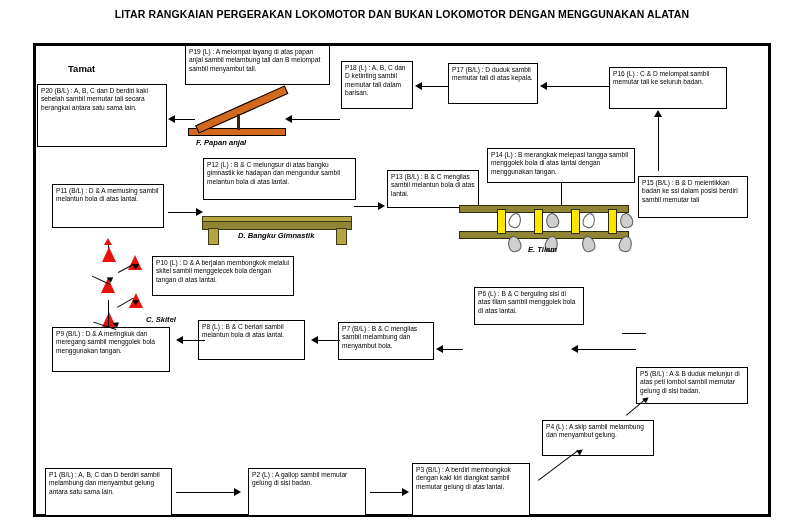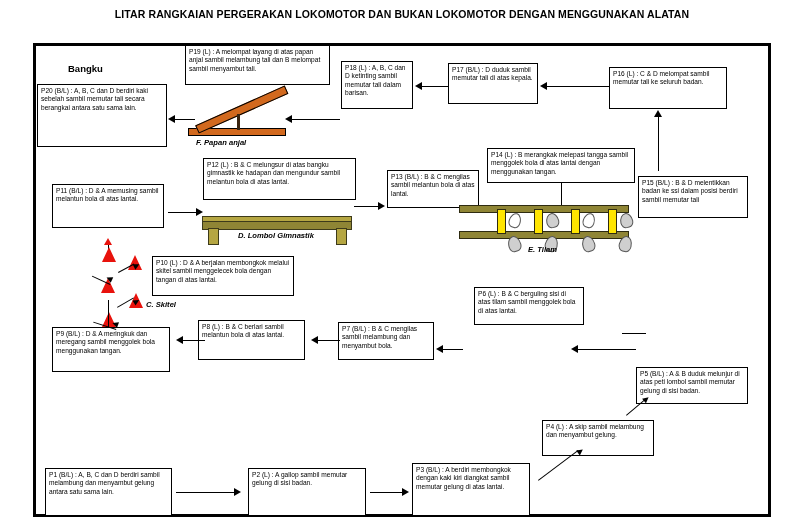--- a/index.html
+++ b/index.html
@@ -69,21 +69,21 @@
 </style>
 </head>
 <body>
 
 <div id="stage">
 
   <div class="title">LITAR RANGKAIAN PERGERAKAN LOKOMOTOR DAN BUKAN LOKOMOTOR DENGAN MENGGUNAKAN ALATAN</div>
 
   <div class="frame"></div>
 
-  <div class="lbl big" style="left:68px;top:63px;">Bangku</div>
+  <div class="lbl big" style="left:68px;top:63px;">Tamat</div>
 
   <div class="node" style="left:37px;top:84px;width:130px;height:63px;">P20 (B/L) : A, B, C dan D berdiri kaki sebelah sambil memutar tali secara berangkai antara satu sama lain.</div>
 
   <div class="node" style="left:185px;top:45px;width:145px;height:40px;">P19 (L) : A melompat layang di atas papan anjal sambil melambung tali dan B melompat sambil menyambut tali.</div>
 
   <div class="node" style="left:341px;top:61px;width:72px;height:48px;">P18 (L) : A, B, C dan D ketinting sambil memutar tali dalam barisan.</div>
 
   <div class="node" style="left:448px;top:63px;width:90px;height:41px;">P17 (B/L) : D duduk sambil memutar tali di atas kepala.</div>
 
   <div class="node" style="left:609px;top:67px;width:118px;height:42px;">P16 (L) : C &amp; D melompat sambil memutar tali ke seluruh badan.</div>
@@ -119,21 +119,21 @@
   <div class="node" style="left:203px;top:158px;width:153px;height:42px;">P12 (L) : B &amp; C melungsur di atas bangku gimnastik ke hadapan dan mengundur sambil melantun bola di atas lantai.</div>
 
   <div class="node" style="left:387px;top:170px;width:92px;height:38px;">P13 (B/L) : B &amp; C mengilas sambil melantun bola di atas lantai.</div>
 
   <div>
     <div class="bench-top" style="left:202px;top:216px;width:148px;height:5px;"></div>
     <div class="bench-top2" style="left:202px;top:221px;width:148px;height:7px;"></div>
     <div class="bench-leg" style="left:208px;top:228px;width:9px;height:15px;"></div>
     <div class="bench-leg" style="left:336px;top:228px;width:9px;height:15px;"></div>
   </div>
-  <div class="lbl ital" style="left:238px;top:231px;">D. Lombol Gimnastik</div>
+  <div class="lbl ital" style="left:238px;top:231px;">D. Bangku Gimnastik</div>
 
   <div>
     <div class="lad-rail" style="left:459px;top:205px;width:168px;height:6px;"></div>
     <div class="lad-rail" style="left:459px;top:231px;width:168px;height:6px;"></div>
     <div class="lad-rung" style="left:497px;top:209px;width:7px;height:23px;"></div>
     <div class="lad-rung" style="left:534px;top:209px;width:7px;height:23px;"></div>
     <div class="lad-rung" style="left:571px;top:209px;width:7px;height:23px;"></div>
     <div class="lad-rung" style="left:608px;top:209px;width:7px;height:23px;"></div>
     <div class="lad-foot w" style="left:509px;top:213px;width:10px;height:13px;transform:rotate(18deg);"></div>
     <div class="lad-foot" style="left:546px;top:213px;width:11px;height:13px;transform:rotate(-12deg);"></div>
@@ -175,21 +175,21 @@
     <div class="skittle" style="left:102px;top:312px;"></div>
     <div class="sarrow" style="left:118px;top:272px;width:18px;transform:rotate(-28deg);"></div>
     <div class="sarrowh" style="left:134px;top:264px;transform:rotate(-28deg);"></div>
     <div class="sarrow" style="left:110px;top:285px;width:20px;transform:rotate(-155deg);"></div>
     <div class="sarrowh" style="left:112px;top:277px;transform:rotate(205deg);"></div>
     <div class="sarrow" style="left:117px;top:307px;width:19px;transform:rotate(-30deg);"></div>
     <div class="sarrowh" style="left:134px;top:300px;transform:rotate(-30deg);"></div>
     <div class="sarrow" style="left:116px;top:330px;width:24px;transform:rotate(198deg);"></div>
     <div class="sarrowh" style="left:118px;top:322px;transform:rotate(200deg);"></div>
   </div>
-  <div class="lbl ital" style="left:146px;top:300px;">C. Skitel</div>
+  <div class="lbl ital" style="left:146px;top:315px;">C. Skitel</div>
 
 
 
   <div class="ln hln" style="left:183px;top:340px;width:22px;"></div>
   <div class="ah left" style="left:176px;top:336px;"></div>
 
   <div class="ln hln" style="left:318px;top:340px;width:22px;"></div>
   <div class="ah left" style="left:311px;top:336px;"></div>
 
   <div class="ln hln" style="left:443px;top:349px;width:20px;"></div>

